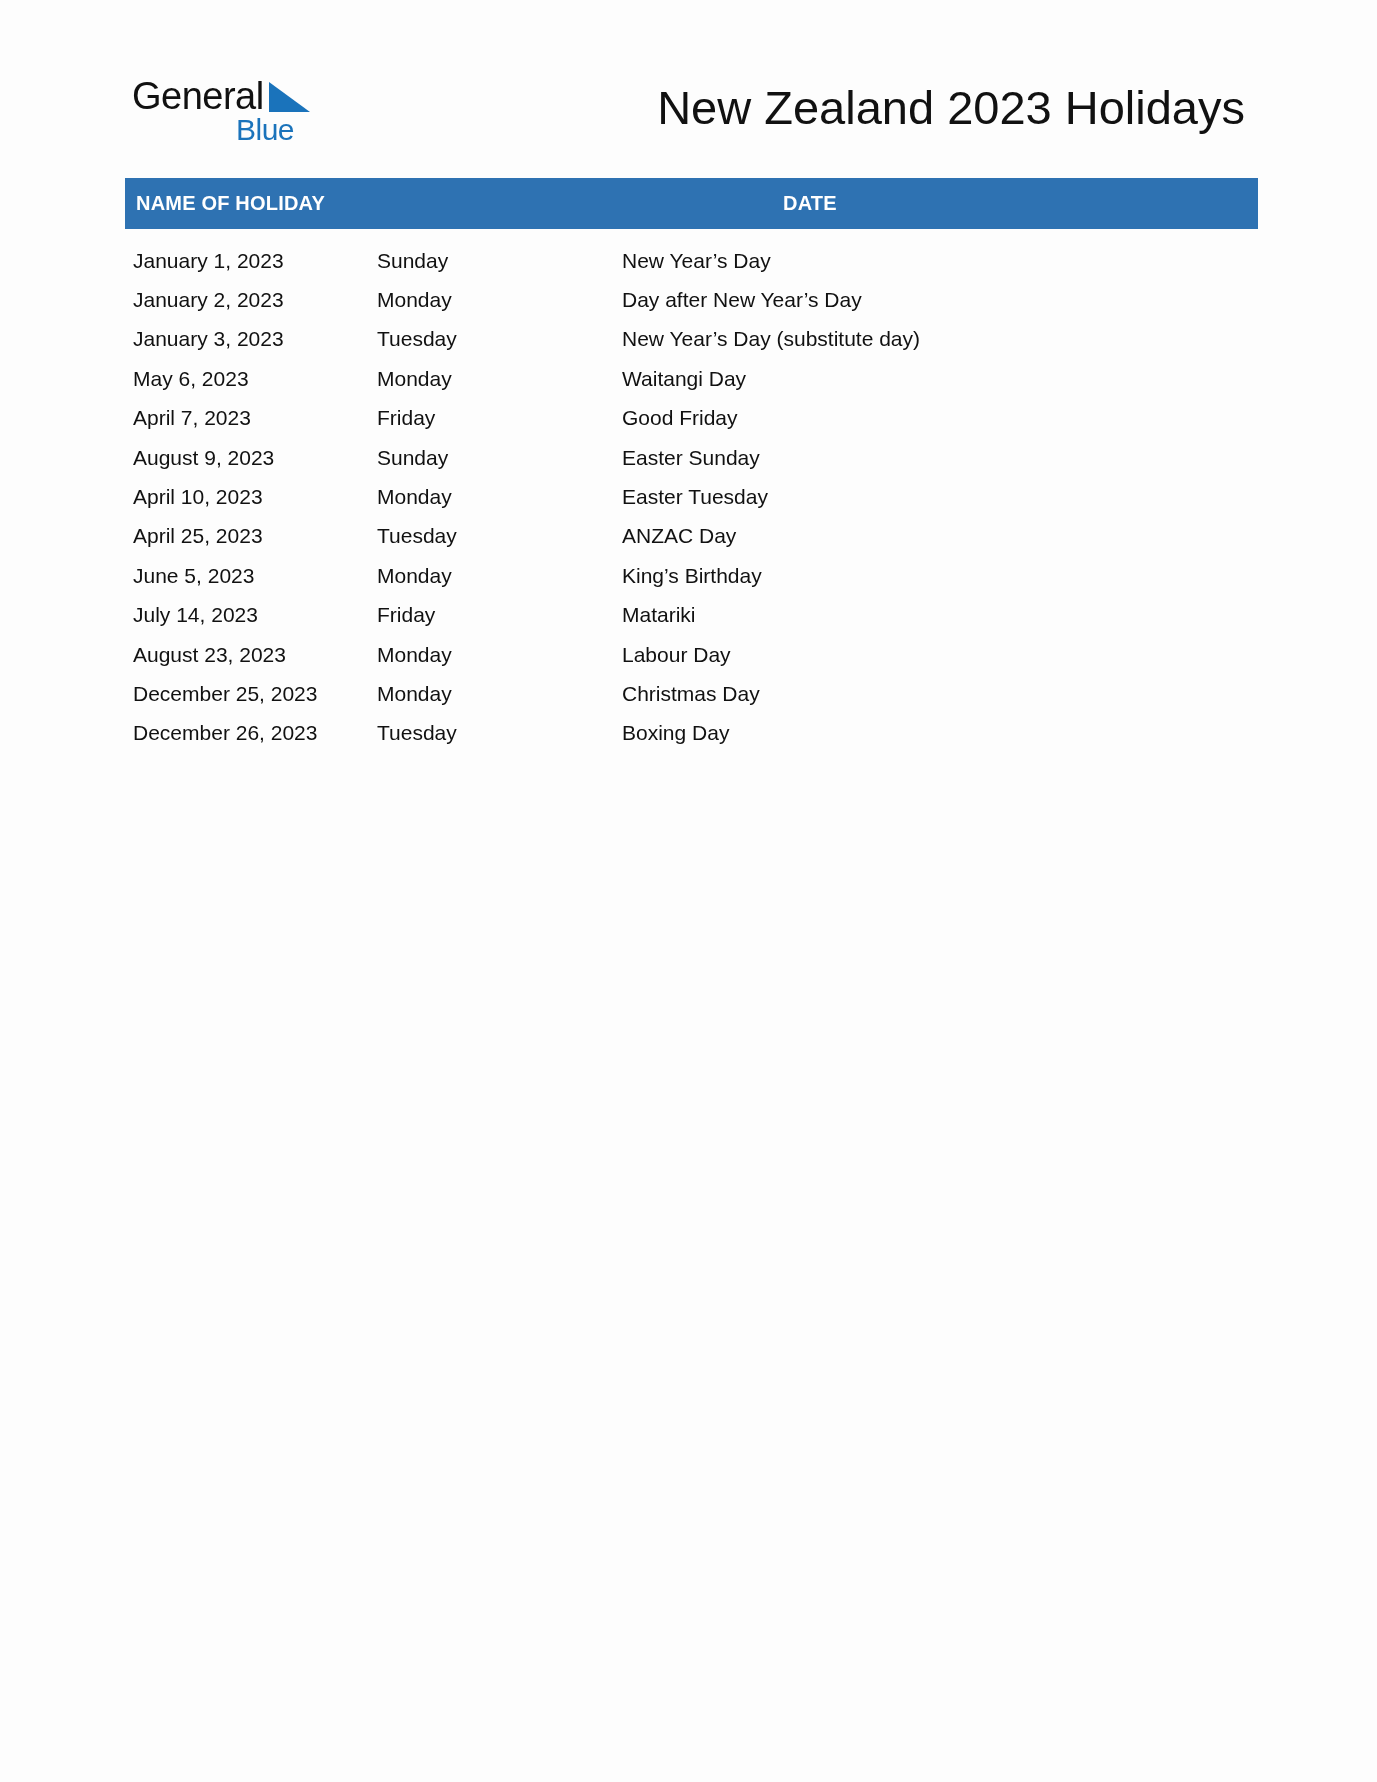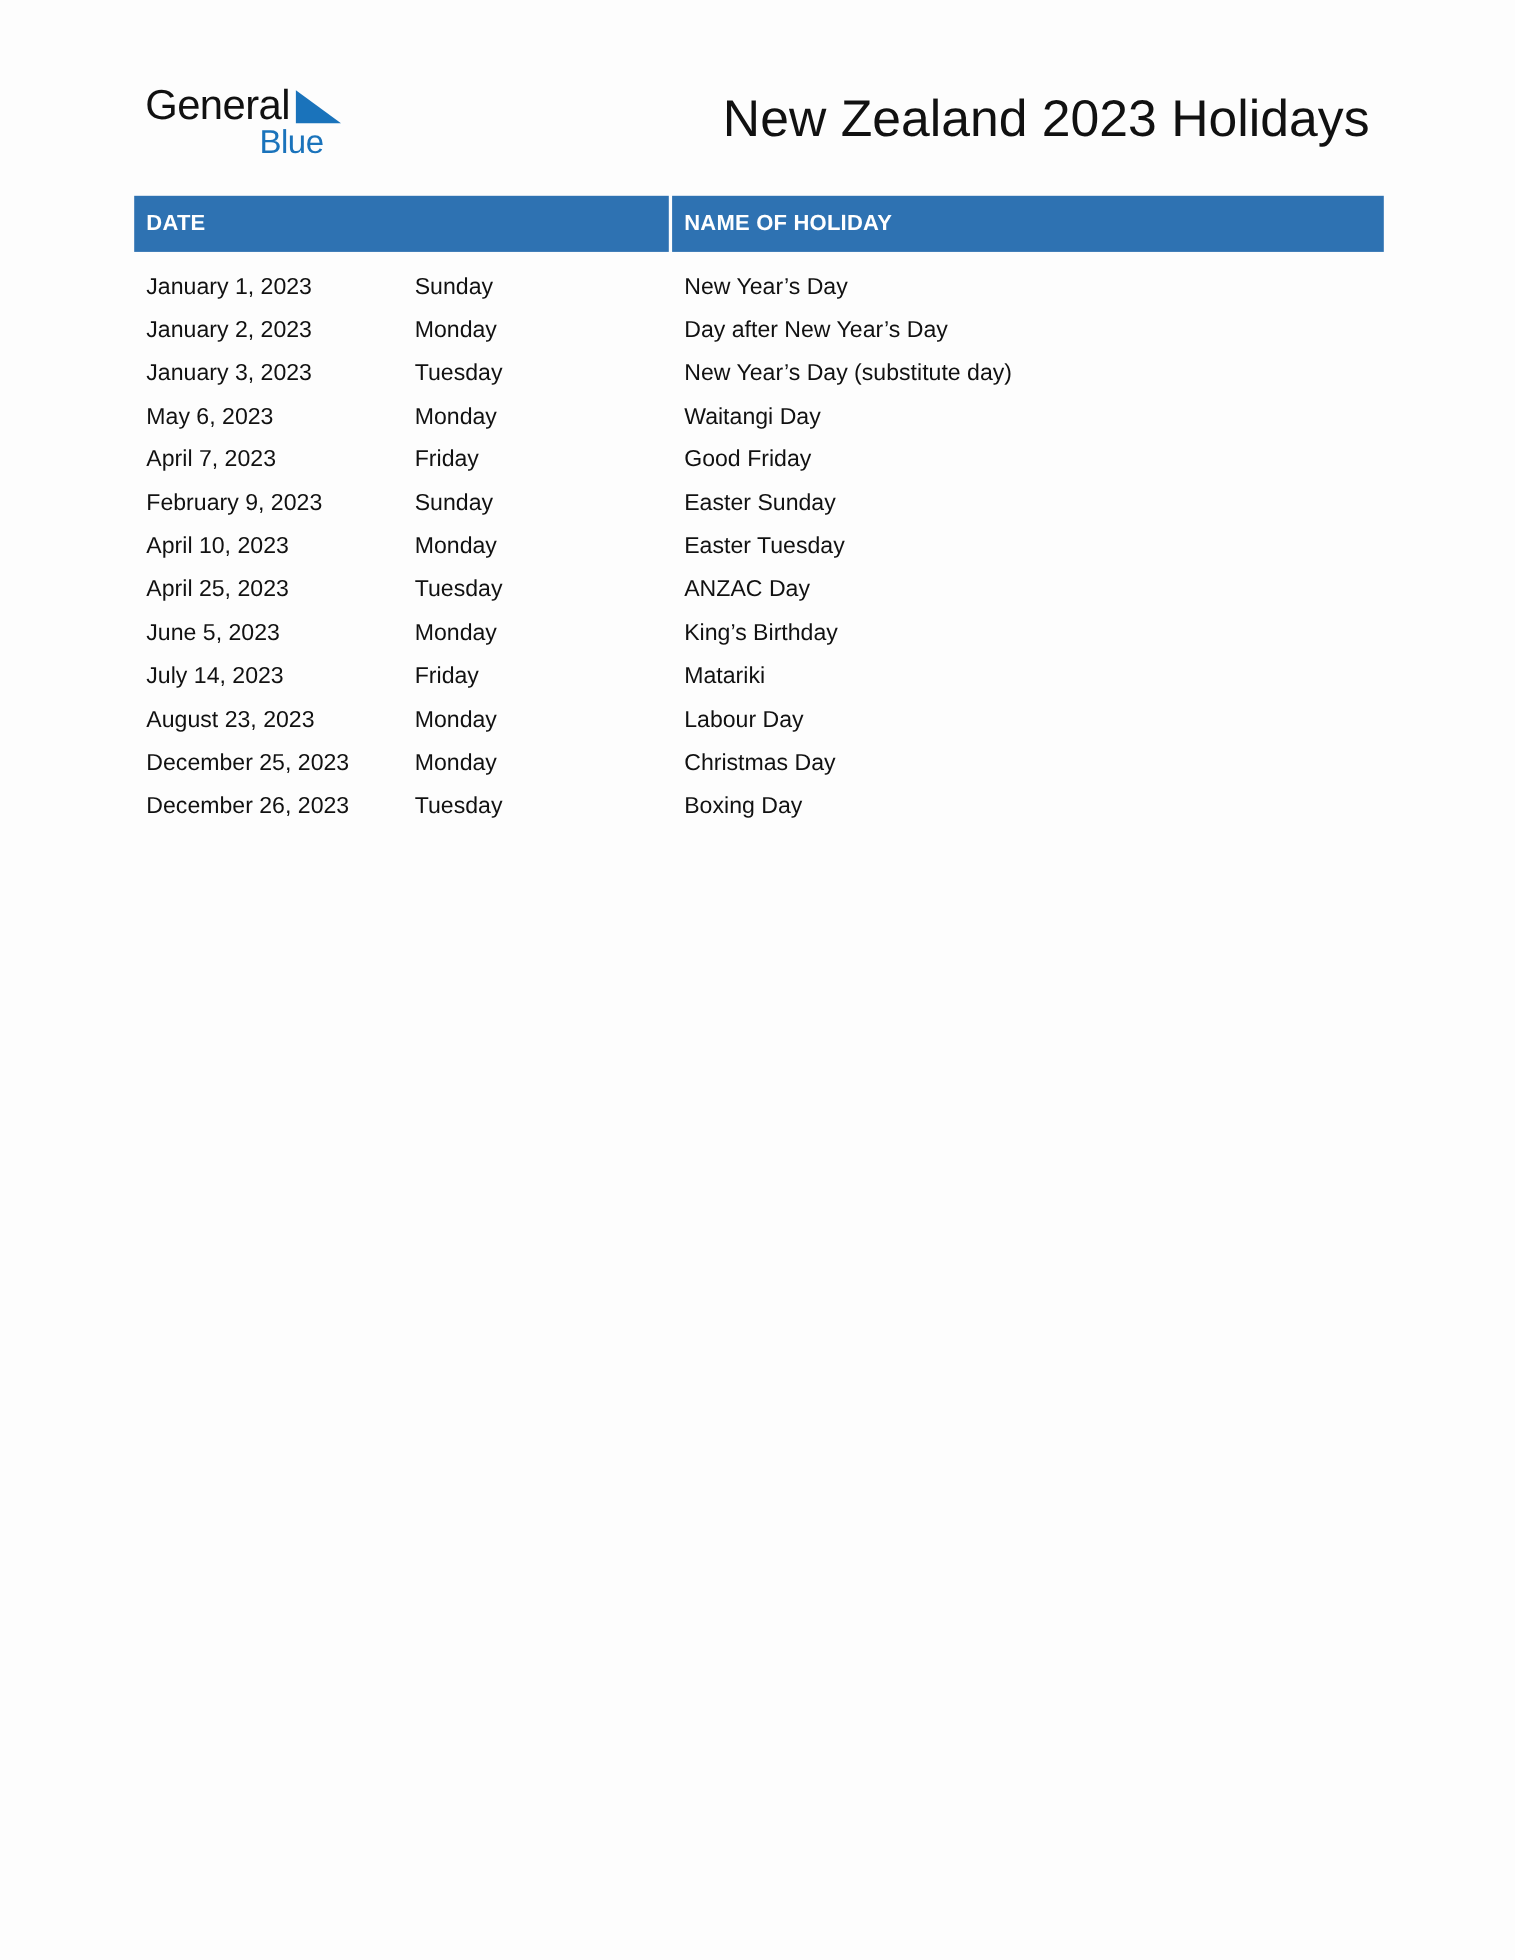--- a/index.html
+++ b/index.html
@@ -120,22 +120,22 @@
 <div class="logo">
   <span class="logo-general">General</span>
   <span class="logo-triangle"></span>
   <span class="logo-blue">Blue</span>
 </div>
 
 <div class="doc-title">New Zealand 2023 Holidays</div>
 
 <div class="table">
   <div class="thead">
+    <div class="th th-name">NAME OF HOLIDAY</div>
     <div class="th th-date">DATE</div>
-    <div class="th th-name">NAME OF HOLIDAY</div>
   </div>
   <div class="tbody">
     <div class="tr">
       <div class="td-date">January 1, 2023</div>
       <div class="td-weekday">Sunday</div>
       <div class="td-name">New Year’s Day</div>
     </div>
     <div class="tr">
       <div class="td-date">January 2, 2023</div>
       <div class="td-weekday">Monday</div>
@@ -150,21 +150,21 @@
       <div class="td-date">May 6, 2023</div>
       <div class="td-weekday">Monday</div>
       <div class="td-name">Waitangi Day</div>
     </div>
     <div class="tr">
       <div class="td-date">April 7, 2023</div>
       <div class="td-weekday">Friday</div>
       <div class="td-name">Good Friday</div>
     </div>
     <div class="tr">
-      <div class="td-date">February 9, 2023</div>
+      <div class="td-date">August 9, 2023</div>
       <div class="td-weekday">Sunday</div>
       <div class="td-name">Easter Sunday</div>
     </div>
     <div class="tr">
       <div class="td-date">April 10, 2023</div>
       <div class="td-weekday">Monday</div>
       <div class="td-name">Easter Tuesday</div>
     </div>
     <div class="tr">
       <div class="td-date">April 25, 2023</div>

